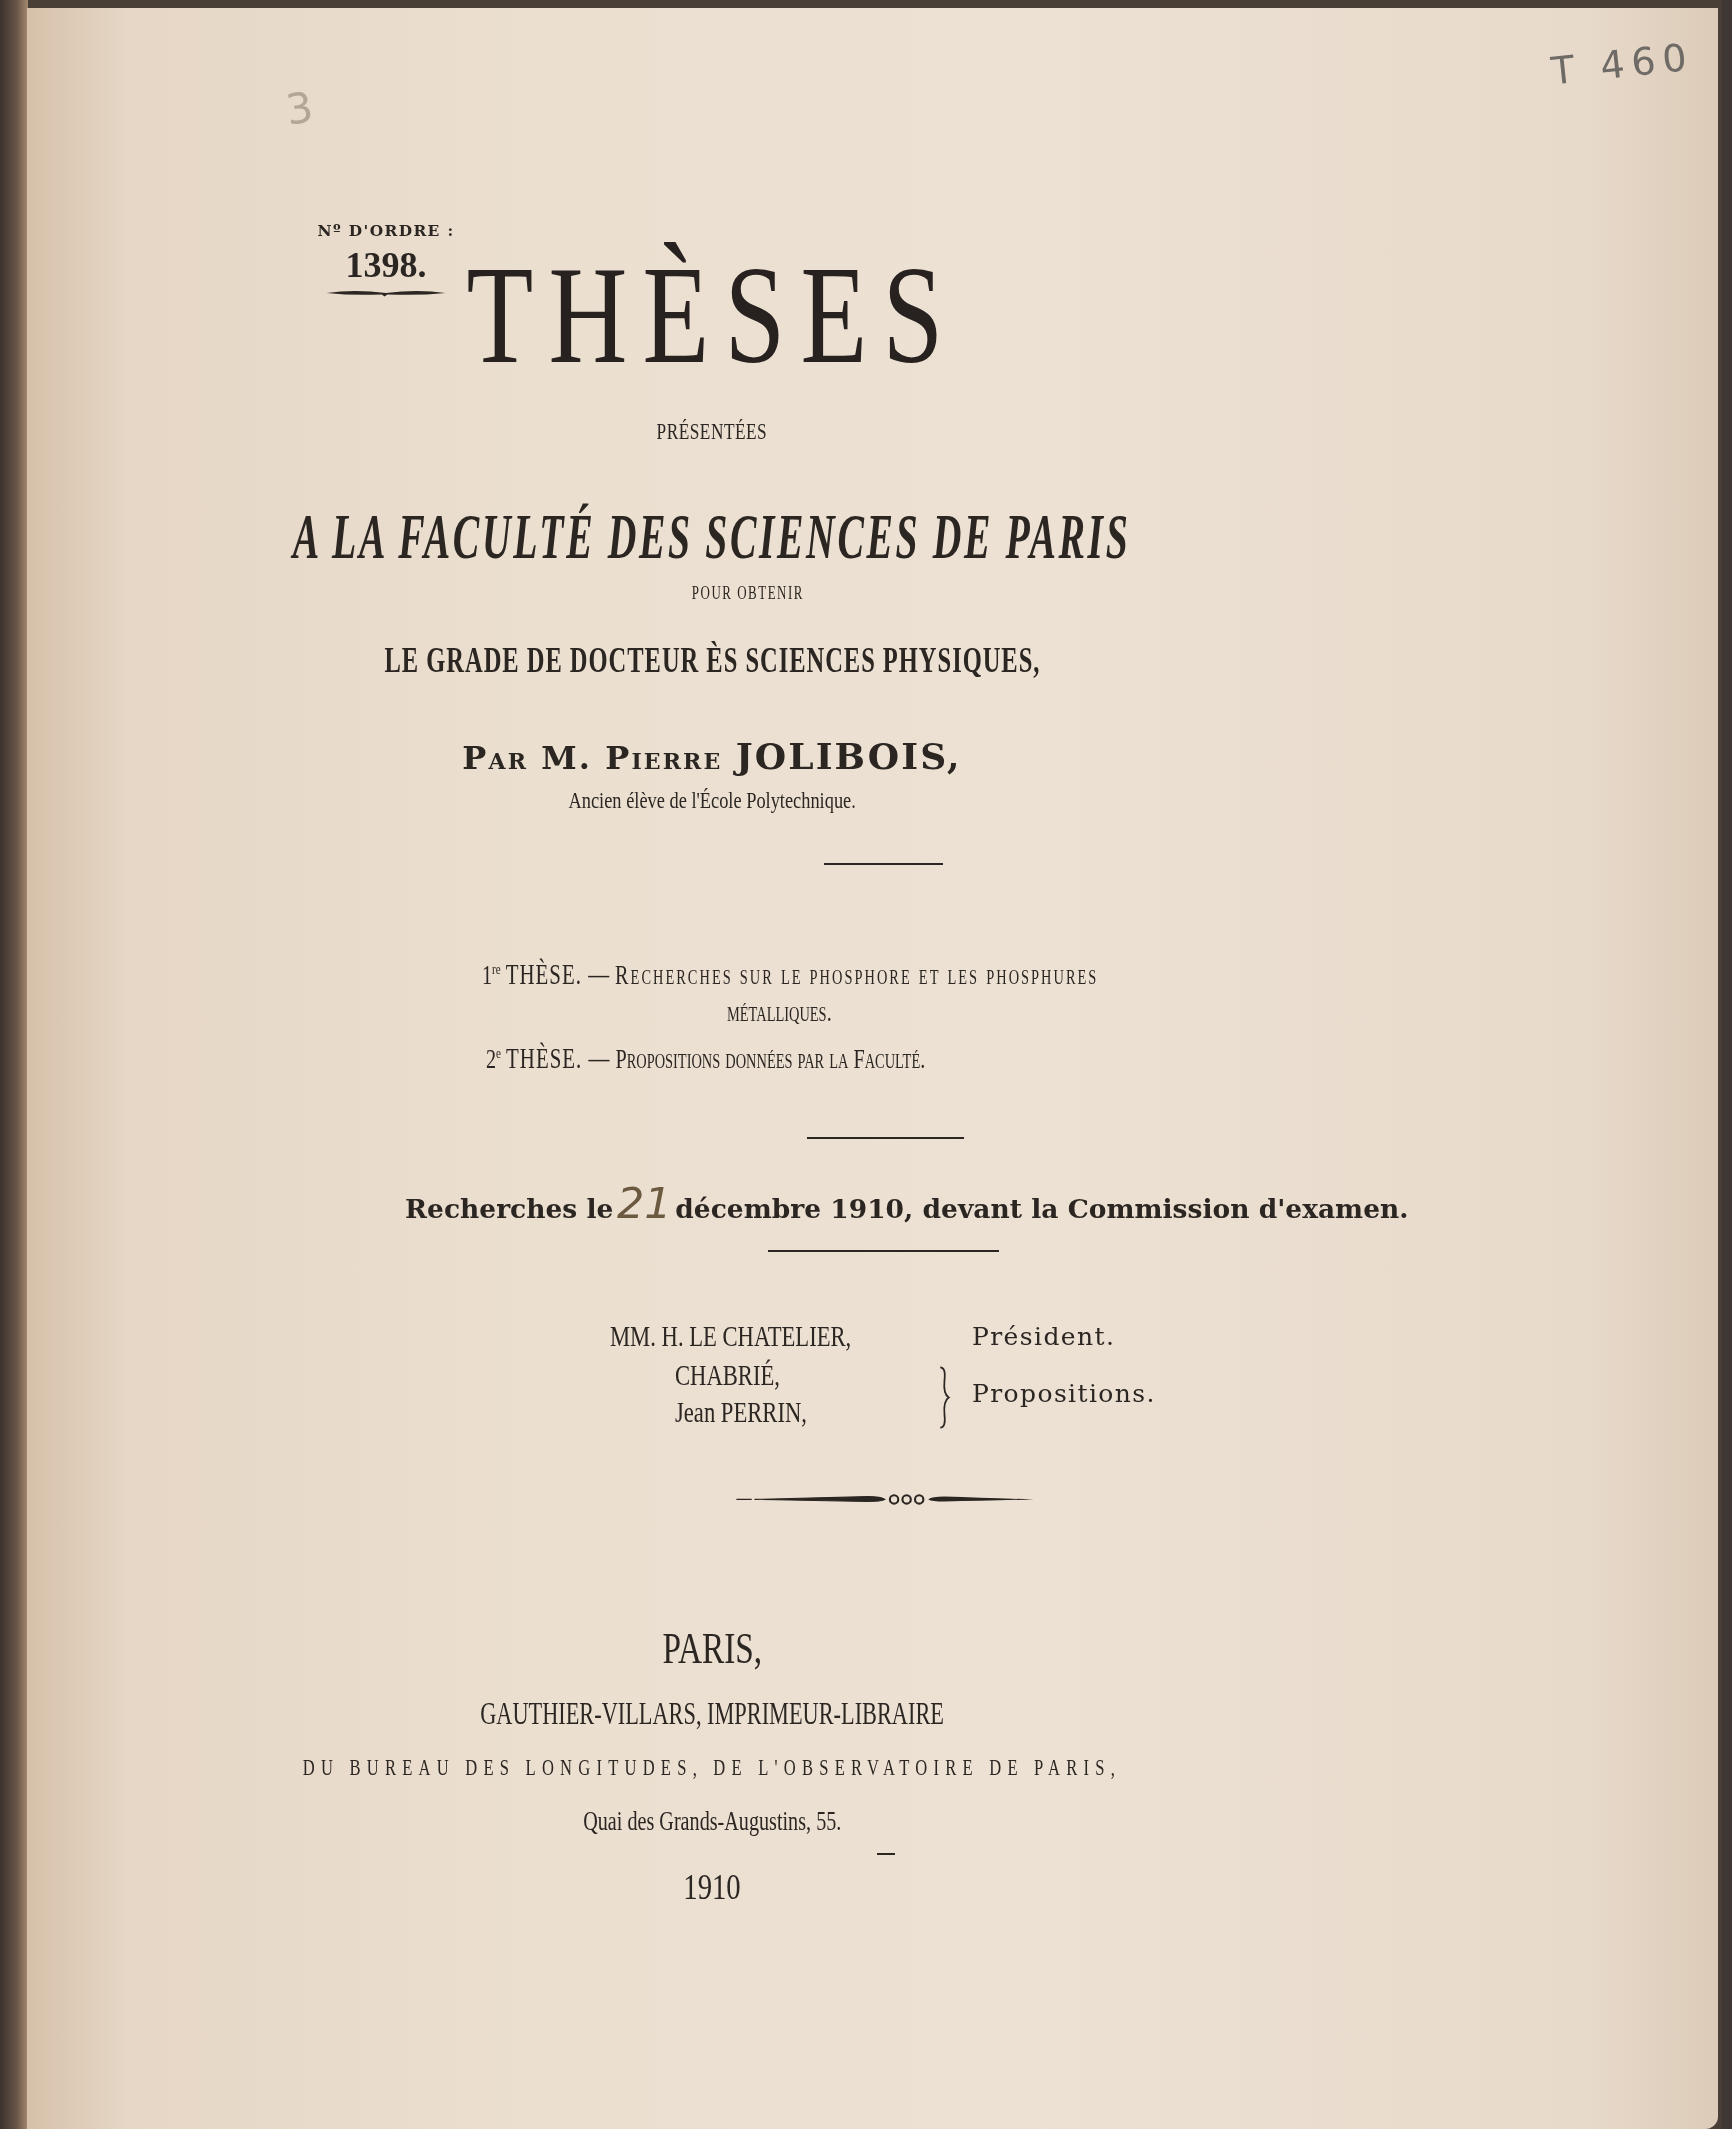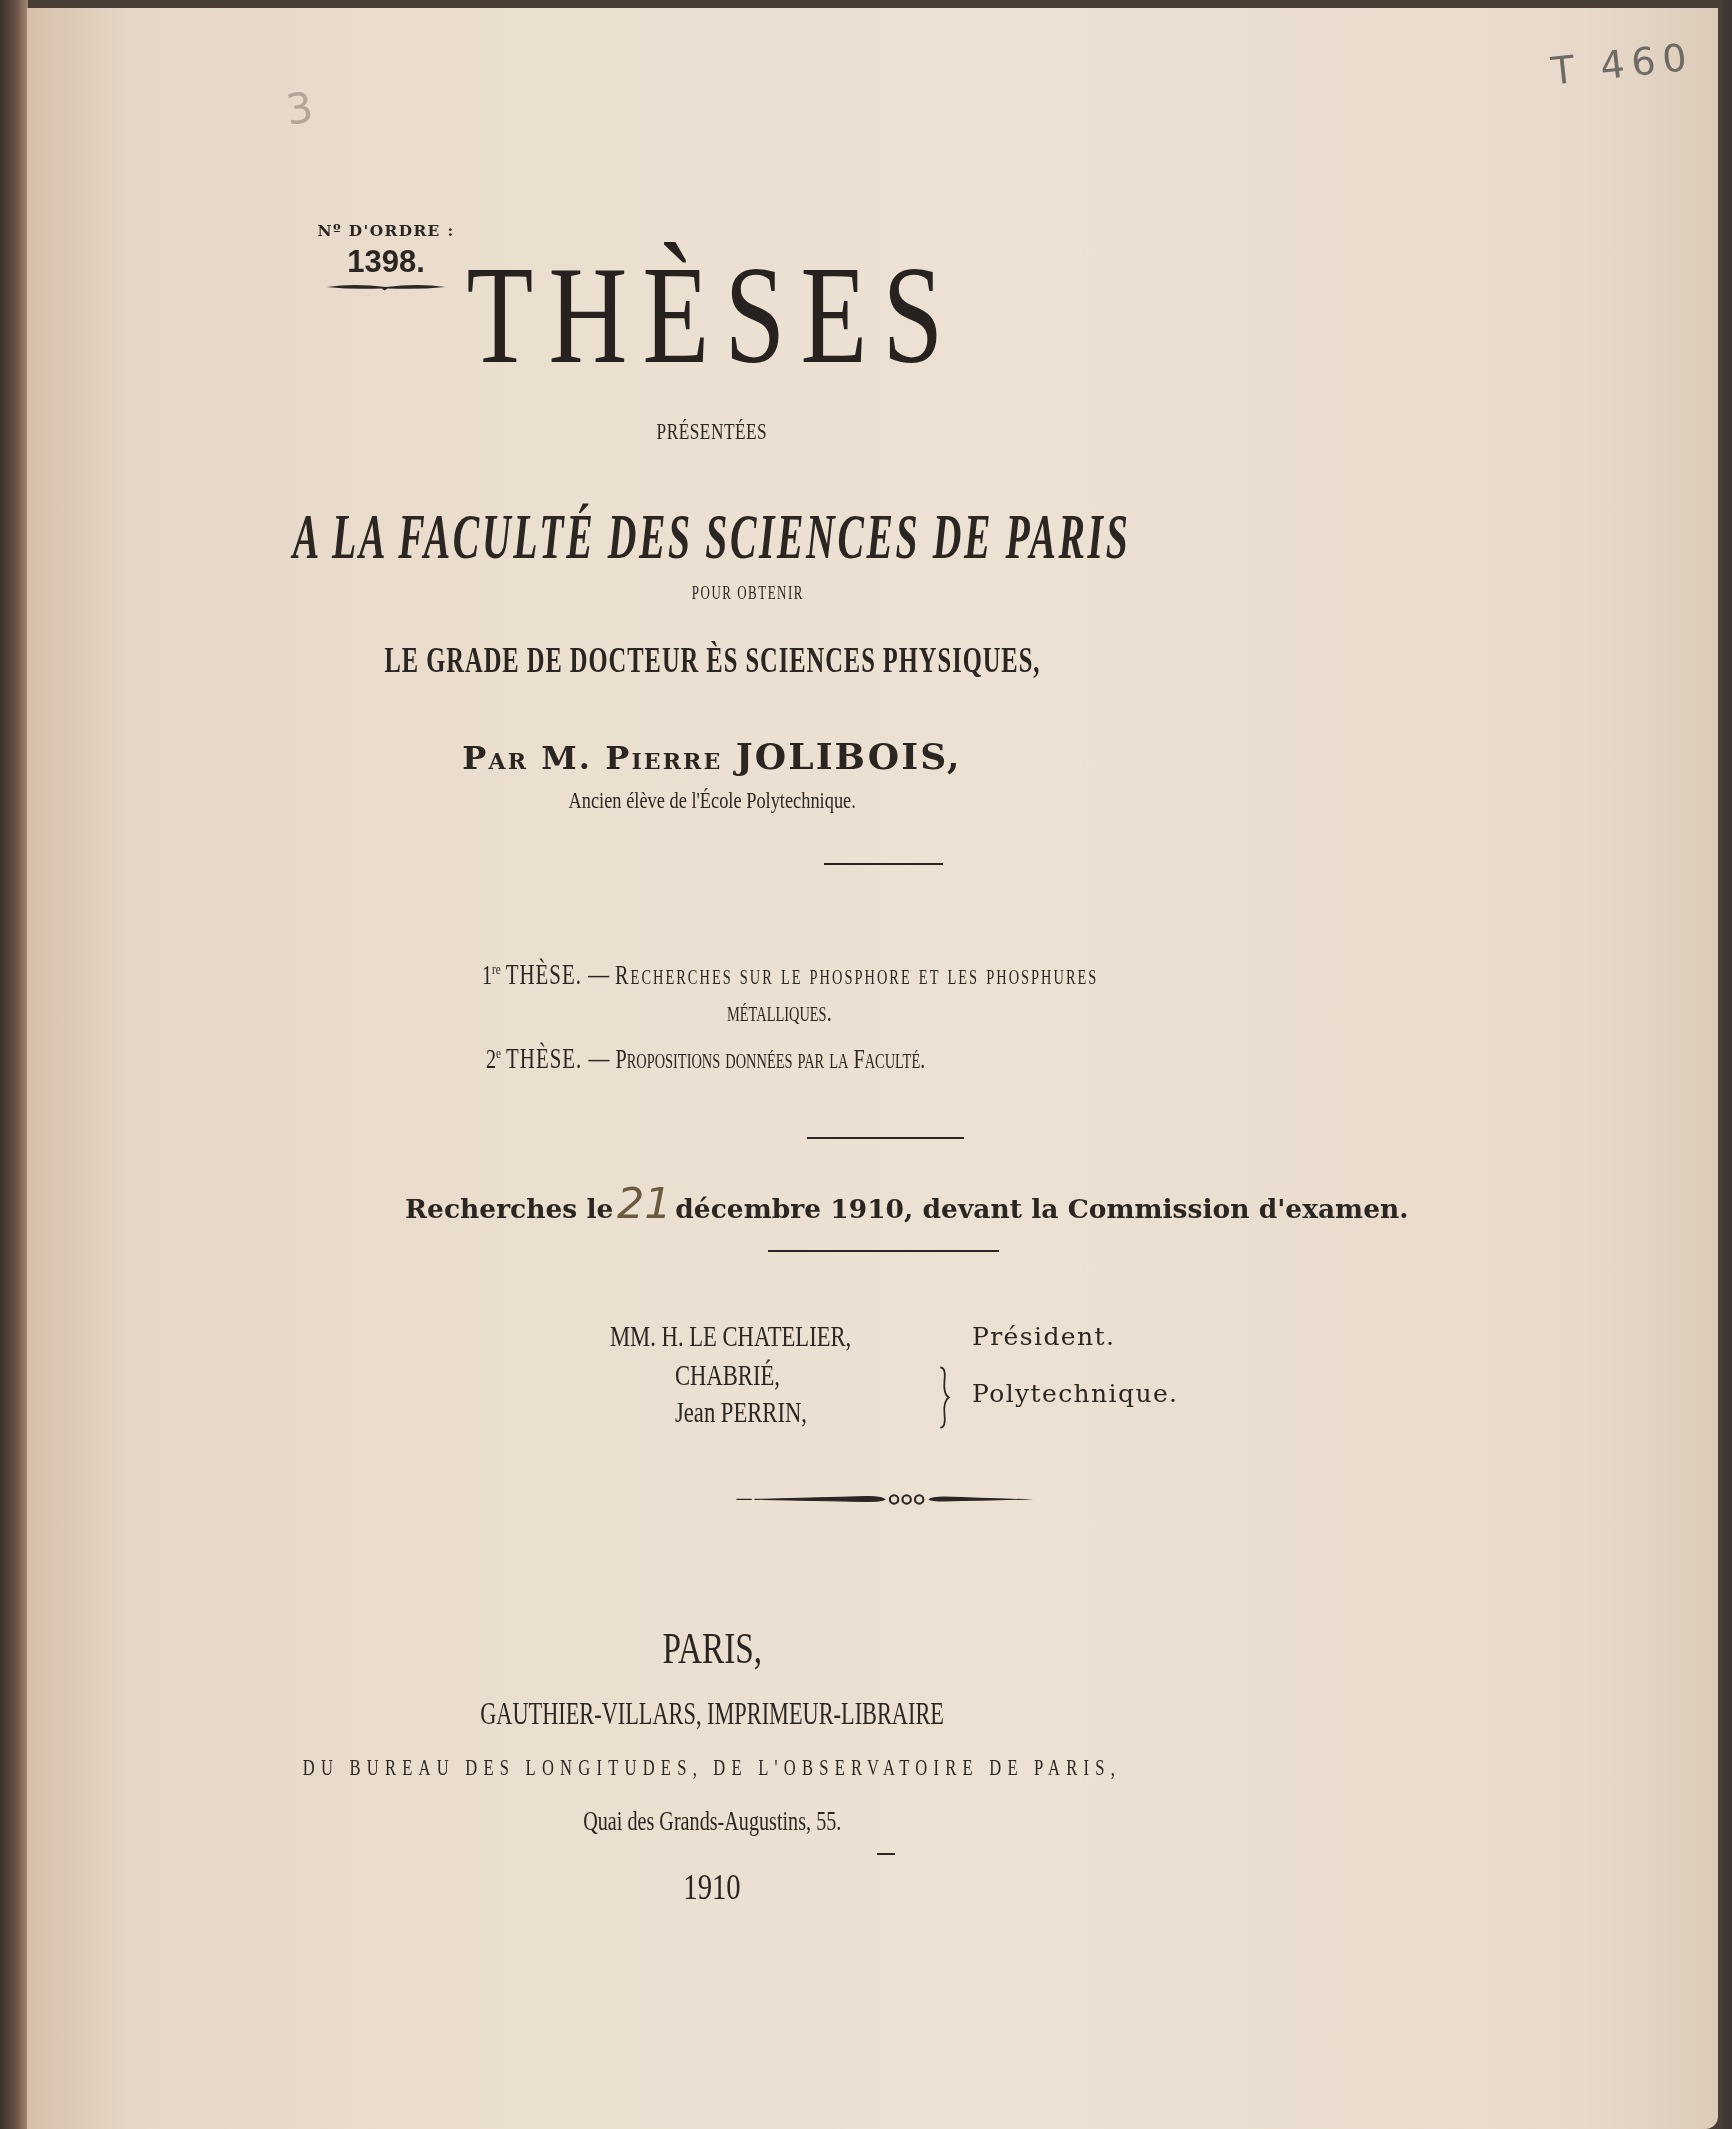--- a/index.html
+++ b/index.html
@@ -30,21 +30,21 @@
 
     .handnote {
       font-family: "DejaVu Sans", sans-serif; color: #6e6a66;
       font-size: 38px; letter-spacing: 7px; transform: rotate(-6deg);
     }
     .pencil3 {
       font-family: "DejaVu Sans", sans-serif; color: #b3a698;
       font-size: 42px; transform: rotate(-8deg);
     }
     .ordre-label { font-family: "DejaVu Serif", serif; font-weight: bold; font-size: 15.4px; letter-spacing: 1.4px; text-align: center; }
-    .ordre-num { font-family: Liberation Sans, sans-serif; font-weight: bold; font-size: 31px; }
+    .ordre-num { font-family: Liberation Serif, serif; font-weight: bold; font-size: 36px; }
     .ordre-flourish { width: 126px; height: 14px; }
 
     .title { font-size: 140px; letter-spacing: 19.6px; font-weight: normal; transform: scaleX(0.78); color: #27221f; }
     .small-caps { font-size: 24px; letter-spacing: 0.7px; transform: scaleX(0.72); }
     .big-line { font-size: 64px; font-weight: bold; transform: scaleX(0.62); letter-spacing: 4.2px; }
     .mid-line { font-size: 35px; font-weight: bold; transform: scaleX(0.70); letter-spacing: 1.4px; }
     .author { font-size: 32px; font-weight: bold; letter-spacing: 2.1px; }
     .author .sc { font-size: 24px; }
     .author .name { font-size: 36px; }
     .sub-author { font-size: 22.4px; transform: scaleX(0.82); }
@@ -144,21 +144,21 @@
   <span>H. LE CHATELIER,</span>
 </div>
 <div class="abs jury-role" style="left:972px; top:1322px;">Président.</div>
 
 <div class="abs cond jury" style="left:675px; top:1359px;">CHABRIÉ,</div>
 <div class="abs cond jury" style="left:675px; top:1396px;">Jean PERRIN,</div>
 
 <svg class="abs" style="left:936px; top:1366px;" width="17" height="63" viewBox="0 0 24 90">
   <path d="M6 2 Q14 2 12 20 Q10 40 18 45 Q10 50 12 70 Q14 88 6 88" fill="none" stroke="#2b2622" stroke-width="2.5"></path>
 </svg>
-<div class="abs jury-role" style="left:972px; top:1379px;">Polytechnique.</div>
+<div class="abs jury-role" style="left:972px; top:1379px;">Propositions.</div>
 
 <svg class="abs" style="left:735px; top:1491px;" width="300" height="15.4" viewBox="0 0 430 22">
   <path d="M2 12 L24 12 M28 12 Q120 10 190 8 Q210 8 215 12 Q210 15 190 15 Q120 14 28 12 Z" fill="#2b2622" stroke="#2b2622" stroke-width="1.5"></path>
   <circle cx="228" cy="12" r="6" fill="none" stroke="#2b2622" stroke-width="3"></circle>
   <circle cx="246" cy="12" r="6" fill="none" stroke="#2b2622" stroke-width="3"></circle>
   <circle cx="264" cy="12" r="6" fill="none" stroke="#2b2622" stroke-width="3"></circle>
   <path d="M277 12 Q282 8 300 8 Q360 10 428 12 Q360 14 300 15 Q282 15 277 12 Z" fill="#2b2622"></path>
 </svg>
 
 <div class="abs center" style="top:1622px;">

